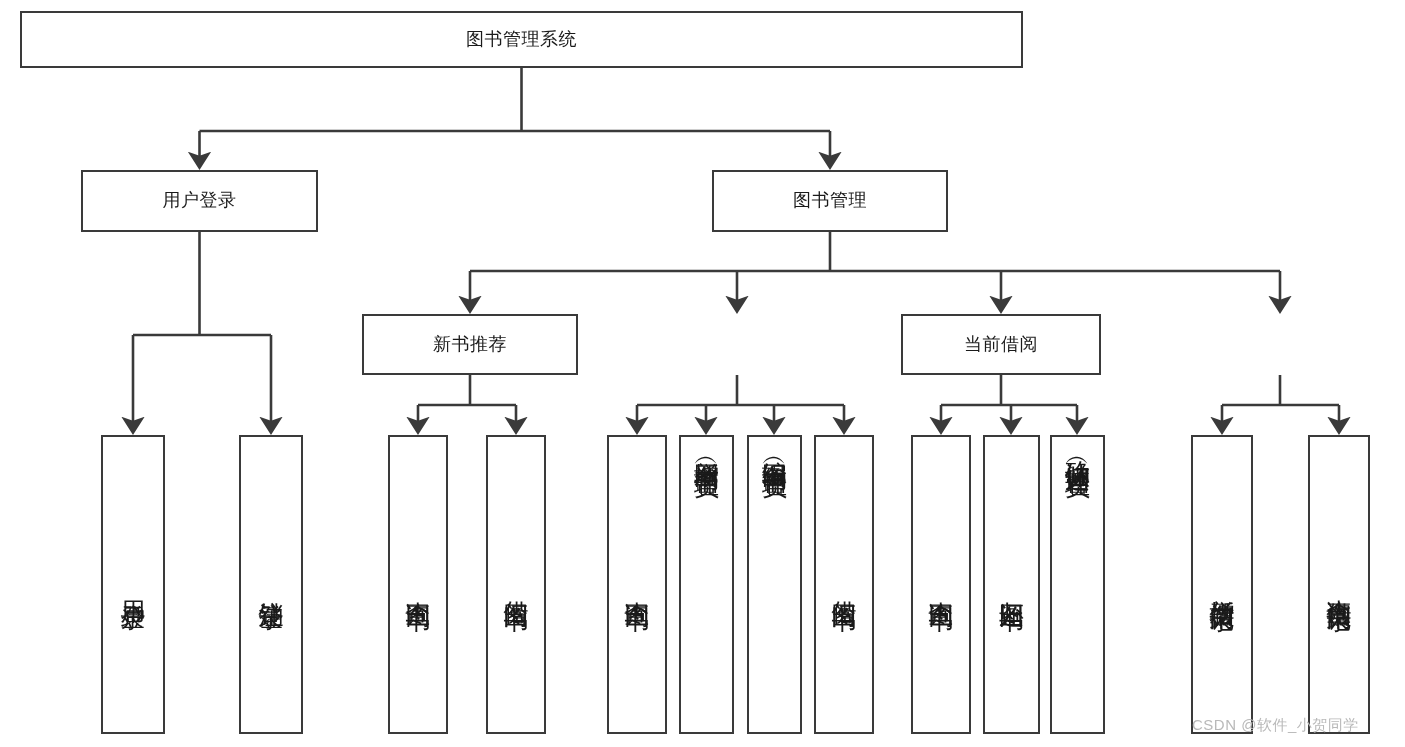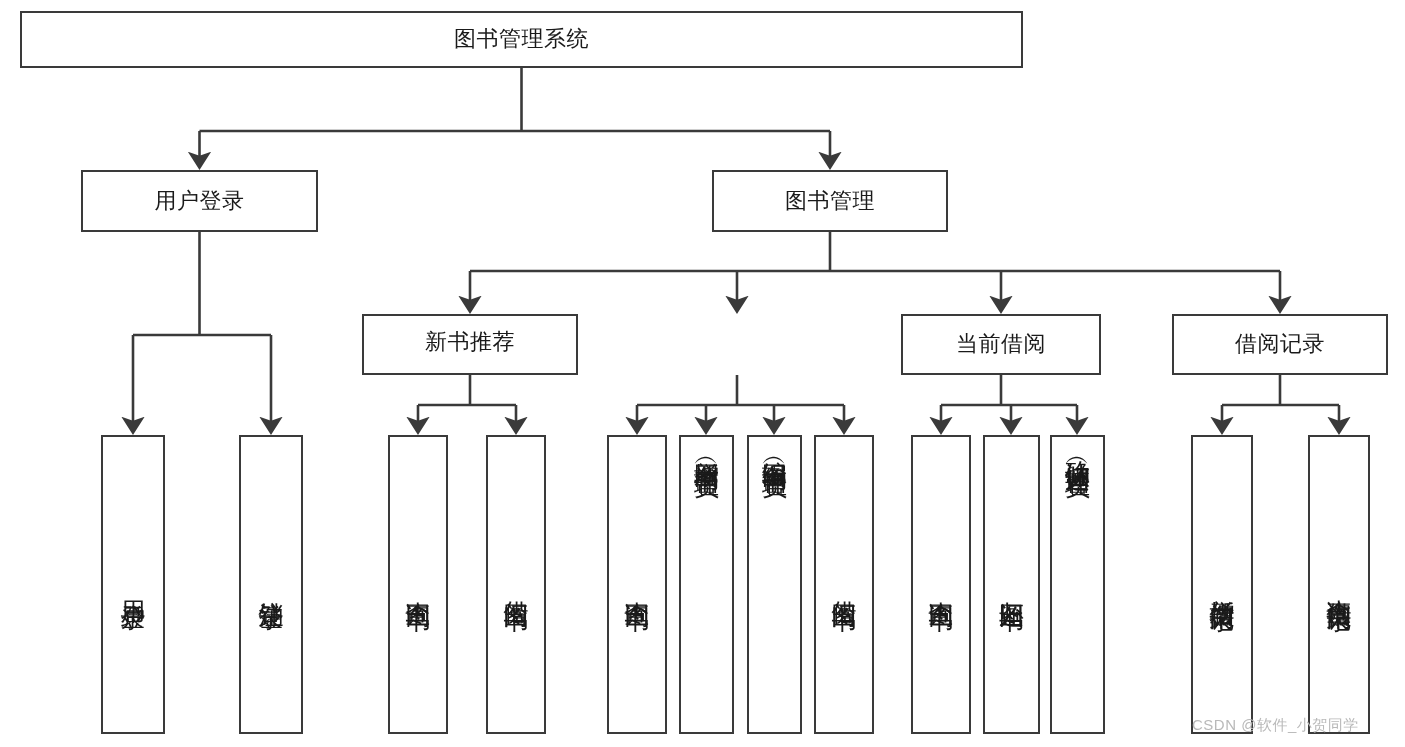--- a/index.html
+++ b/index.html
@@ -29,21 +29,21 @@
     position: absolute;
     box-sizing: border-box;
     background: #ffffff;
     border: 2.5px solid #3a3a3a;
     display: flex;
     align-items: center;
     justify-content: center;
     color: #1a1a1a;
   }
   .node-label {
-    font-size: 22px;
+    font-size: 18px;
     line-height: 1.1;
     letter-spacing: 0.5px;
     white-space: nowrap;
   }
   .leaf-box .node-label {
     writing-mode: vertical-rl;
     text-orientation: upright;
     font-size: 25px;
     letter-spacing: 2px;
     line-height: 1.0;
@@ -126,28 +126,25 @@
     <span class="node-label">图书管理系统</span>
   </div>
 
   <div class="node-box" style="left:81px; top:170px; width:237px; height:62px;">
     <span class="node-label">用户登录</span>
   </div>
   <div class="node-box" style="left:712px; top:170px; width:236px; height:62px;">
     <span class="node-label">图书管理</span>
   </div>
 
-  <div class="node-box" style="left:362px; top:314px; width:216px; height:61px;font-family:Liberation Mono, monospace;">
+  <div class="node-box" style="left:362px; top:314px; width:216px; height:61px;">
     <span class="node-label">新书推荐</span>
   </div>
   <div class="node-box" style="left:901px; top:314px; width:200px; height:61px;align-items:center;">
     <span class="node-label">当前借阅</span>
-  </div>
-  <div class="node-box" style="left:1172px; top:314px; width:216px; height:61px;">
-    <span class="node-label">借阅记录</span>
   </div>
 
   <div class="node-box leaf-box centered" style="left:101px; top:435px; width:64px; height:299px;">
     <span class="node-label">用户登录</span>
   </div>
   <div class="node-box leaf-box centered" style="left:239px; top:435px; width:64px; height:299px;">
     <span class="node-label">注销登录</span>
   </div>
 
   <div class="node-box leaf-box centered" style="left:388px; top:435px; width:60px; height:299px;">

